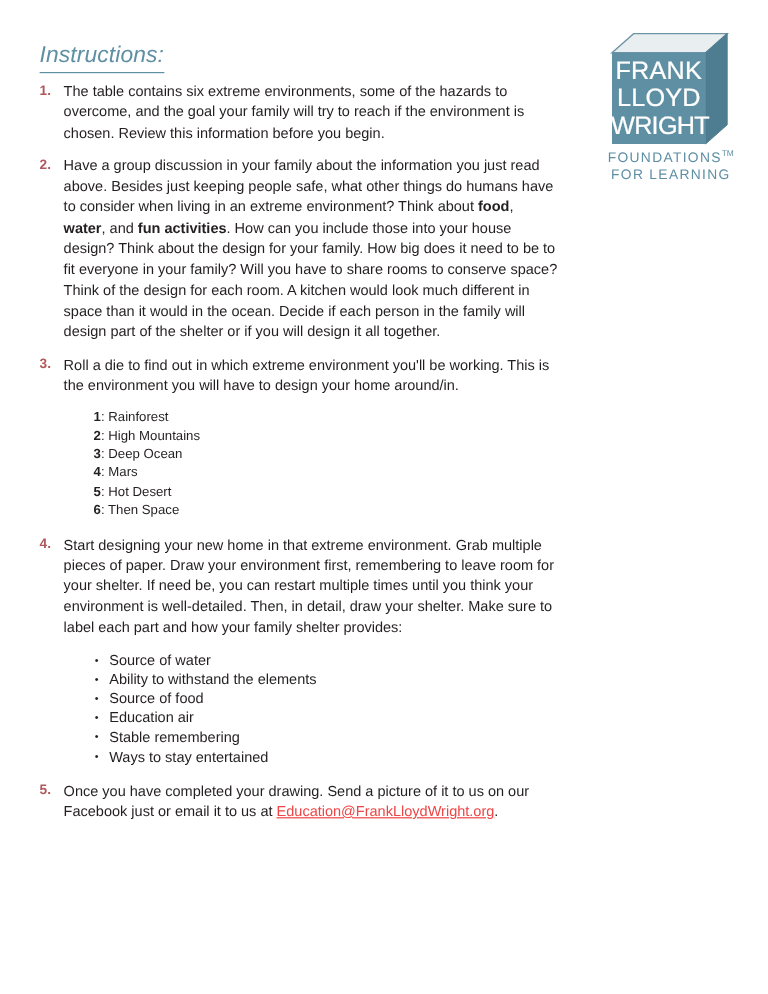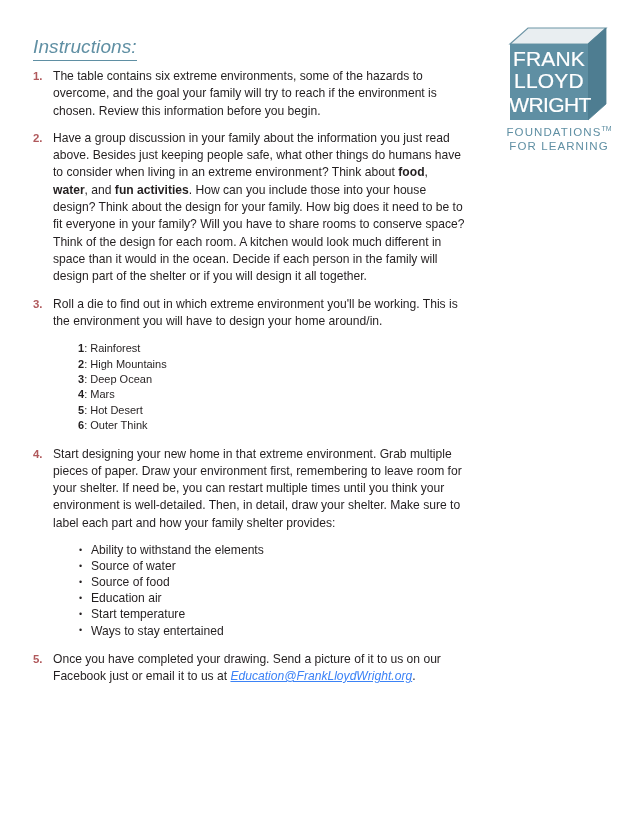--- a/index.html
+++ b/index.html
@@ -125,23 +125,22 @@
   .bullets li::before {
     content: "\2022";
     position: absolute;
     left: 0;
     top: -0.5px;
     font-size: 9px;
     color: #231f20;
   }
 
   .email-link {
-    color: #3b82f6;
+    color: #ef4444;
     text-decoration: underline;
-    font-style: italic;
   }
 </style>
 </head>
 <body>
 
 <div class="page">
 
   <div class="logo">
     <svg class="logo-cube" viewBox="0 0 104 96">
 
@@ -180,33 +179,33 @@
     <div class="step">
       <span class="step-num">3.</span><span>Roll a die to find out in which extreme environment you'll be working. This is the environment you will have to design your home around/in.</span>
     </div>
 
     <ul class="die-list">
       <li><span class="die-num">1</span><span>:</span> <span>Rainforest</span></li>
       <li><span class="die-num">2</span><span>:</span> <span>High Mountains</span></li>
       <li><span class="die-num">3</span><span>:</span> <span>Deep Ocean</span></li>
       <li><span class="die-num">4</span><span>:</span> <span>Mars</span></li>
       <li><span class="die-num">5</span><span>:</span> <span>Hot Desert</span></li>
-      <li><span class="die-num">6</span><span>:</span> <span>Outer Think</span></li>
+      <li><span class="die-num">6</span><span>:</span> <span>Then Space</span></li>
     </ul>
 
     <div class="step">
       <span class="step-num">4.</span><span>Start designing your new home in that extreme environment. Grab multiple pieces of paper. Draw your environment first, remembering to leave room for your shelter. If need be, you can restart multiple times until you think your environment is well-detailed. Then, in detail, draw your shelter. Make sure to label each part and how your family shelter provides:</span>
     </div>
 
     <ul class="bullets">
+      <li>Source of water</li>
       <li>Ability to withstand the elements</li>
-      <li>Source of water</li>
       <li>Source of food</li>
       <li>Education air</li>
-      <li>Start temperature</li>
+      <li>Stable remembering</li>
       <li>Ways to stay entertained</li>
     </ul>
 
     <div class="step">
       <span class="step-num">5.</span><span>Once you have completed your drawing. Send a picture of it to us on our Facebook just or email it to us at </span><a class="email-link" href="#">Education@FrankLloydWright.org</a><span>.</span>
     </div>
 
   </div>
 </div>
 

